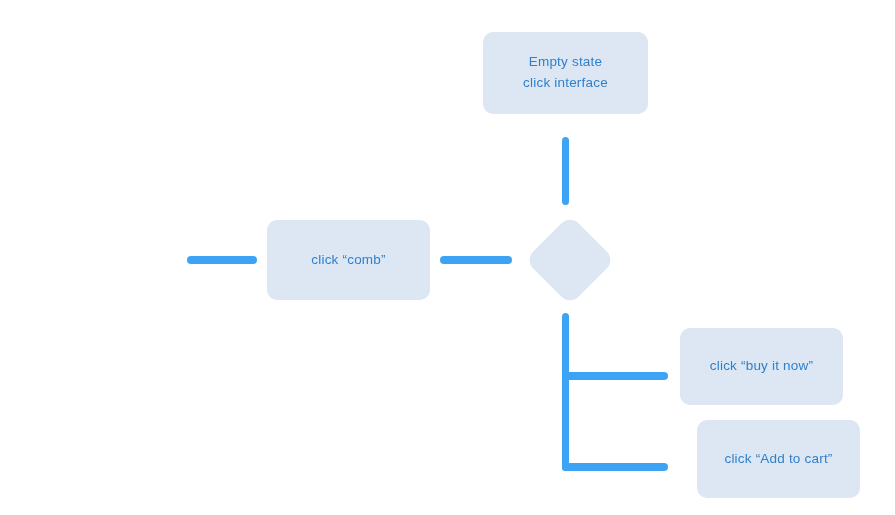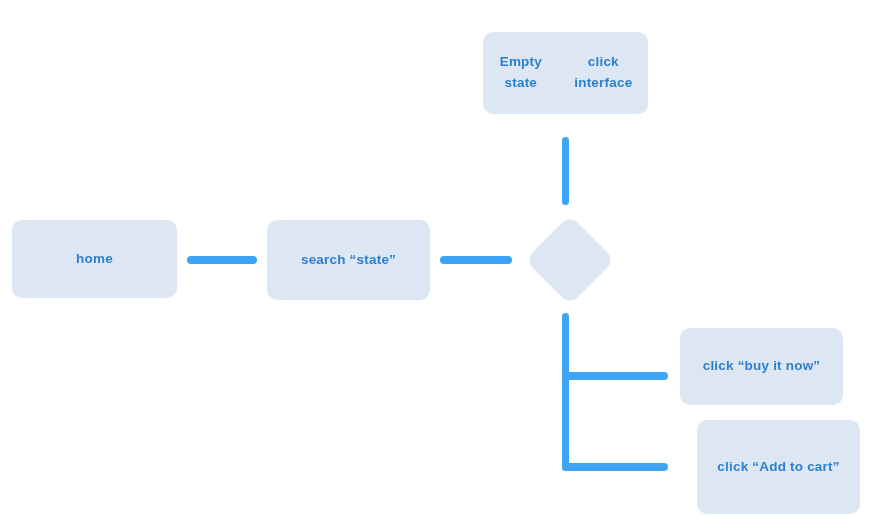--- a/index.html
+++ b/index.html
@@ -16,25 +16,25 @@
     height: 515px;
     background: var(--bg);
     font-family: "Liberation Sans", sans-serif;
     overflow: hidden;
   }
   .box {
     position: absolute;
     background: var(--node-fill);
     border-radius: 10px;
     display: flex;
-    flex-direction: row;
+    flex-direction: column;
     align-items: center;
     justify-content: center;
     color: var(--text-color);
-    font-weight: bold;
+    font-weight: normal;
     font-size: 13.5px;
     letter-spacing: 0.2px;
     text-align: center;
     line-height: 1.55;
   }
   .diamond {
     position: absolute;
     left: 538px;
     top: 228px;
     width: 64px;
@@ -46,45 +46,42 @@
   .connector {
     position: absolute;
     background: var(--connector);
     border-radius: 4px;
   }
   
   .n-home   { left: 12px;  top: 220px; width: 165px; height: 78px; }
   .n-search { left: 267px; top: 220px; width: 163px; height: 80px; }
   .n-empty  { left: 483px; top: 32px;  width: 165px; height: 82px; }
   .n-buy    { left: 680px; top: 328px; width: 163px; height: 77px; }
-  .n-cart   { left: 697px; top: 420px; width: 163px; height: 94px; }
+  .n-cart   { left: 697px; top: 420px; width: 163px; height: 78px; }
   
   .c-top-v    { left: 562px; top: 137px; width: 7px;   height: 68px; }
   .c-h1       { left: 187px; top: 256px; width: 70px;  height: 8px; }
   .c-h2       { left: 440px; top: 256px; width: 72px;  height: 8px; }
   .c-bottom-v { left: 562px; top: 313px; width: 7px;   height: 158px; }
   .c-branch1  { left: 565px; top: 372px; width: 103px; height: 8px; }
   .c-branch2  { left: 562px; top: 463px; width: 106px; height: 8px; }
 </style>
 </head>
 <body>
 
 <div class="canvas">
 
   <div class="box n-empty">
     <span>Empty state</span>
     <span>click interface</span>
   </div>
 
-  <div class="box n-home">
-    <span>home</span>
-  </div>
 
   <div class="box n-search">
-    <span>search “state”</span>
+    <span>click “comb”</span>
   </div>
 
   <div class="diamond"></div>
 
   <div class="box n-buy">
     <span>click “buy it now”</span>
   </div>
 
   <div class="box n-cart">
     <span>click “Add to cart”</span>

